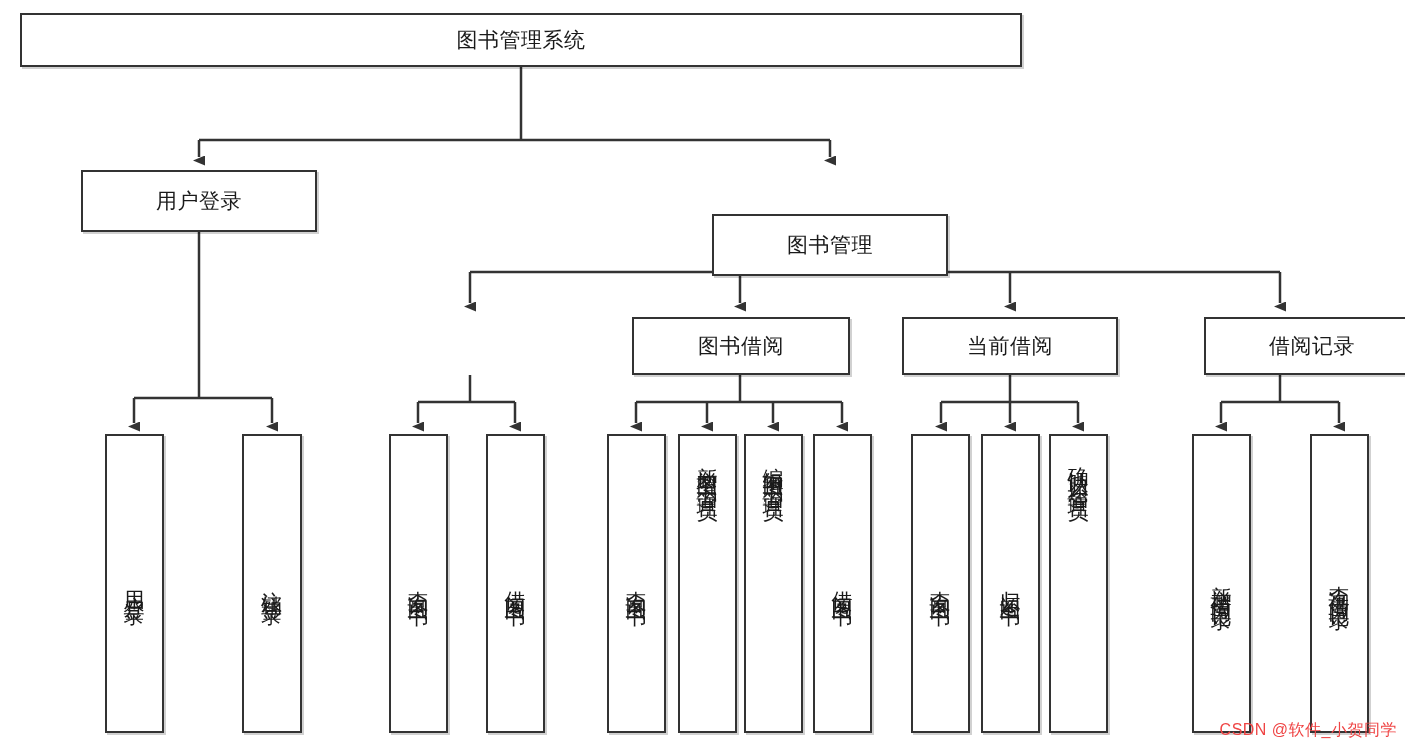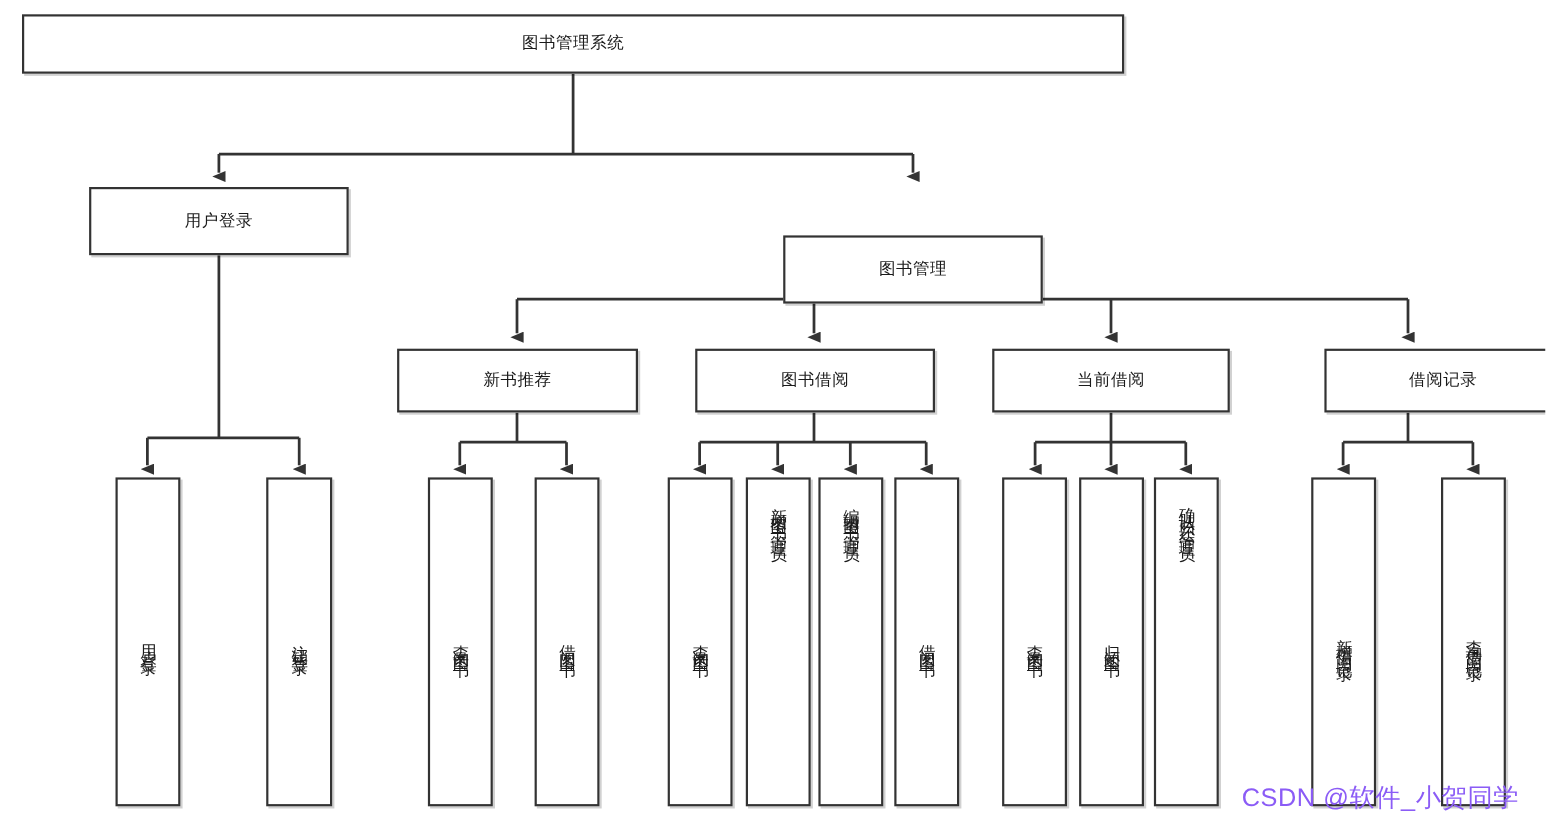--- a/index.html
+++ b/index.html
@@ -32,21 +32,21 @@
     border: 2px solid #333333;
     background: #ffffff;
     box-shadow: 2px 2px 0 rgba(0,0,0,0.18);
     display: flex;
     align-items: center;
     justify-content: center;
     overflow: hidden;
   }
   .node-label {
     color: #1a1a1a;
-    font-size: 15px;
+    font-size: 21px;
     line-height: 1.18;
     letter-spacing: 0.5px;
     text-align: center;
     white-space: nowrap;
   }
   .node-box.vertical {
     align-items: flex-start;
     justify-content: center;
     padding-top: 14px;
   }
@@ -56,24 +56,24 @@
     letter-spacing: 5px;
     line-height: 1;
     white-space: nowrap;
   }
   .node-box.vertical.centered {
     align-items: center;
     padding-top: 0;
   }
   .watermark {
     position: absolute;
-    right: 24px;
+    right: 8px;
     bottom: 6px;
-    color: #8b5cf6;
-    font-size: 23px;
+    color: #ef4444;
+    font-size: 16px;
     letter-spacing: 0.5px;
     white-space: nowrap;
     user-select: none;
   }
 </style>
 </head>
 <body>
 
 <div id="diagram-root">
 
@@ -132,23 +132,20 @@
     <span class="node-label">图书管理系统</span>
   </div>
 
   <div class="node-box" style="left:81px; top:170px; width:236px; height:62px;">
     <span class="node-label">用户登录</span>
   </div>
   <div class="node-box" style="left:712px; top:170px; width:236px; height:62px;margin-top:44px;">
     <span class="node-label">图书管理</span>
   </div>
 
-  <div class="node-box" style="left:361px; top:317px; width:219px; height:58px;">
-    <span class="node-label">新书推荐</span>
-  </div>
   <div class="node-box" style="left:632px; top:317px; width:218px; height:58px;">
     <span class="node-label">图书借阅</span>
   </div>
   <div class="node-box" style="left:902px; top:317px; width:216px; height:58px;">
     <span class="node-label">当前借阅</span>
   </div>
   <div class="node-box" style="left:1172px; top:317px; width:216px; height:58px;margin-left:32px;">
     <span class="node-label">借阅记录</span>
   </div>
 

